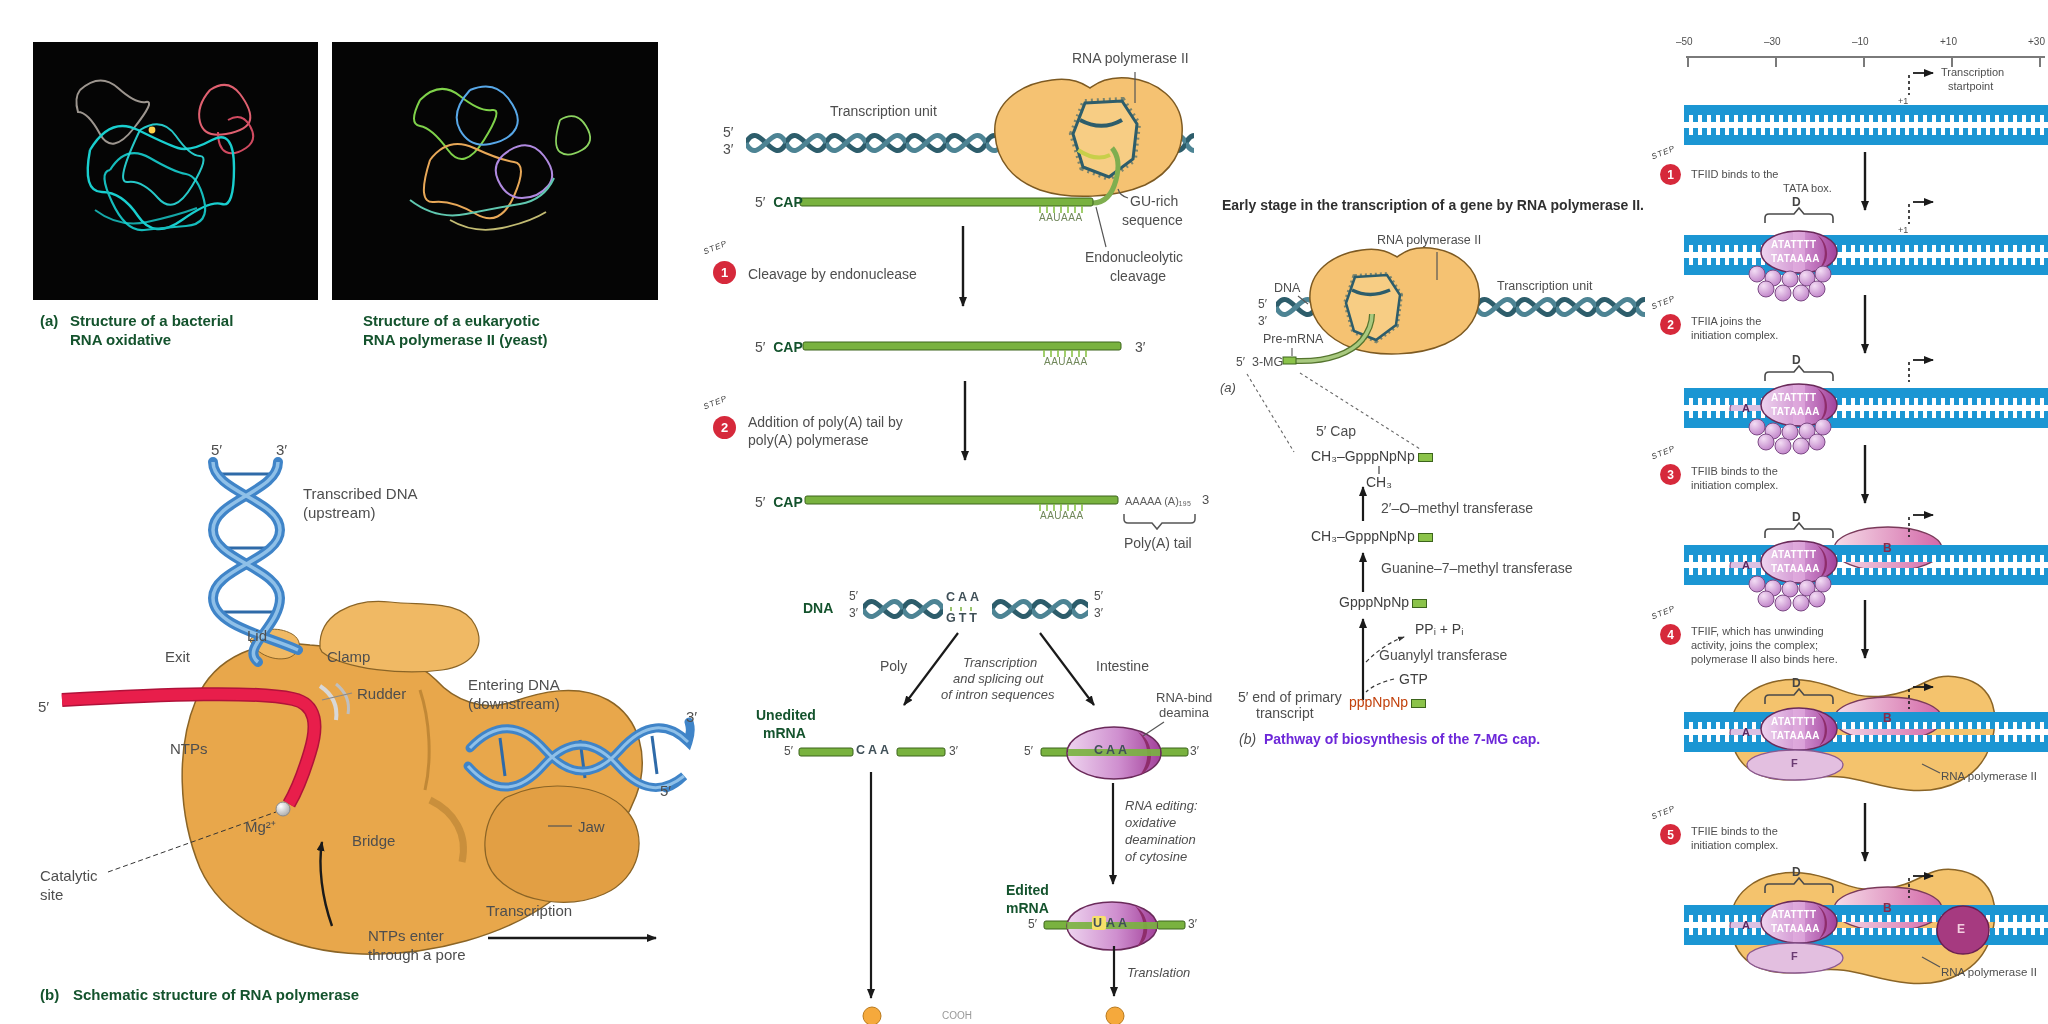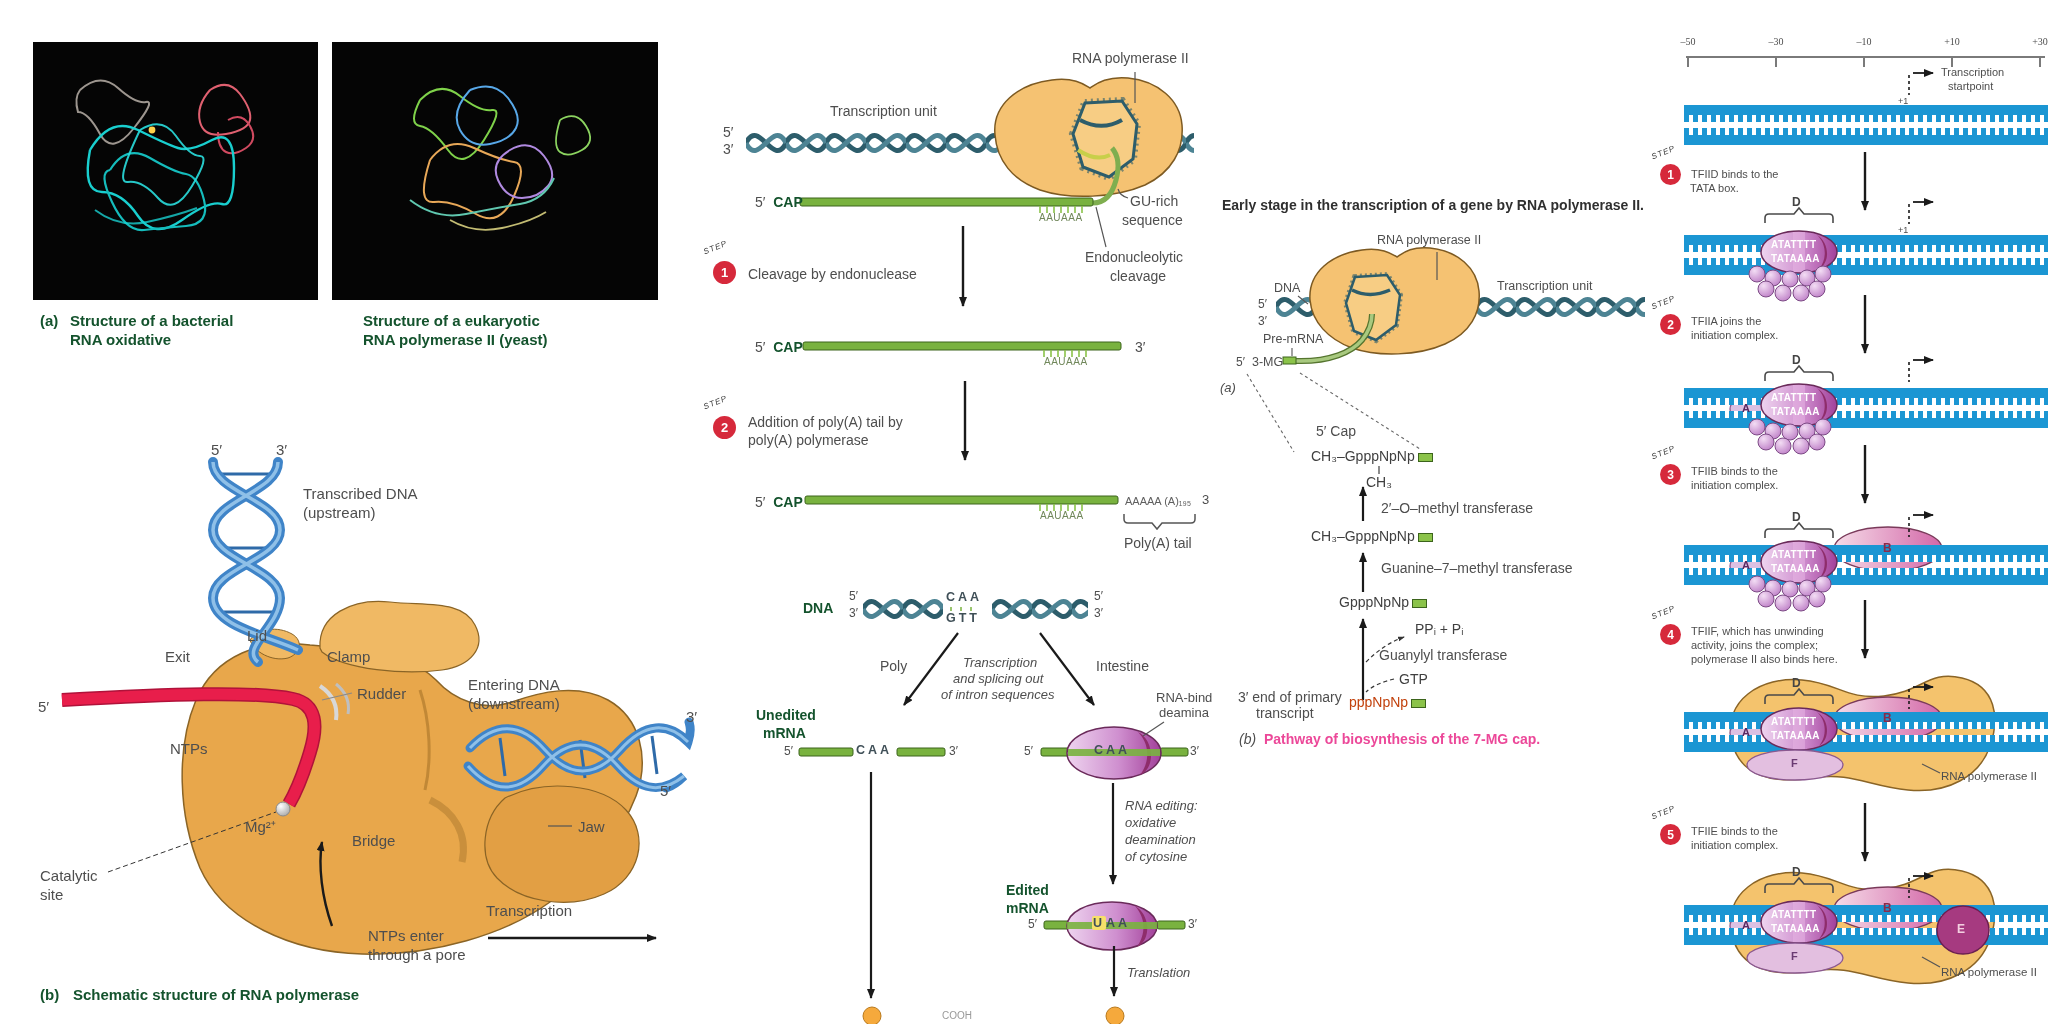--- a/index.html
+++ b/index.html
@@ -15,21 +15,21 @@
   .dnaseq{font-weight:bold;color:#3f4f57;letter-spacing:3px;font-size:12.5px;}
   .wht{color:#fff;font-weight:bold;font-size:10px;letter-spacing:.4px;}
   .badge{position:absolute;width:23px;height:23px;border-radius:50%;background:#d6293b;color:#fff;
          font-weight:bold;font-size:13px;display:flex;align-items:center;justify-content:center;z-index:6;}
   .badge.sm{width:21px;height:21px;font-size:12px;}
   .step-arc{position:absolute;font-size:8px;font-style:italic;color:#3a3a3a;letter-spacing:1px;
             transform:rotate(-22deg);z-index:6;}
   .cap-box{display:inline-block;width:13px;height:7px;background:#8bc34a;border:1px solid #3c641c;
            margin-left:3px;vertical-align:middle;}
   .uhl{background:#f7e06a;padding:0 1px;border-radius:2px;}
-  .ctr{text-align:center;font-family:Liberation Serif, serif;}
+  .ctr{}
 </style>
 </head>
 <body>
 
 <div id="canvas">
 
 <svg width="2048" height="1024" viewBox="0 0 2048 1024">
   <defs>
     <marker id="ah" markerWidth="11" markerHeight="9" refX="9" refY="4" orient="auto" markerUnits="userSpaceOnUse">
       <path d="M0,0 L10,4 L0,8 Z" fill="#1a1a1a"></path>
@@ -411,39 +411,39 @@
 <div class="L s14" style="left:1311px;top:448px;color:#3f3f3f"><span>CH₃–GpppNpNp</span><span class="cap-box"></span></div>
 <div class="L s14" style="left:1366px;top:474px;color:#3f3f3f">CH₃</div>
 <div class="L s14" style="left:1381px;top:500px">2′–O–methyl transferase</div>
 <div class="L s14" style="left:1311px;top:528px;color:#3f3f3f"><span>CH₃–GpppNpNp</span><span class="cap-box"></span></div>
 <div class="L s14" style="left:1381px;top:560px">Guanine–7–methyl transferase</div>
 <div class="L s14" style="left:1339px;top:594px;color:#3f3f3f"><span>GpppNpNp</span><span class="cap-box"></span></div>
 <div class="L s14" style="left:1415px;top:621px;color:#3f3f3f">PPᵢ + Pᵢ</div>
 <div class="L s14" style="left:1379px;top:647px">Guanylyl transferase</div>
 <div class="L s14" style="left:1399px;top:671px;color:#3f3f3f">GTP</div>
 <div class="L s14" style="left:1349px;top:694px;color:#c2410c"><span>pppNpNp</span><span class="cap-box"></span></div>
-<div class="L s14" style="left:1238px;top:689px">3′ end of primary</div>
+<div class="L s14" style="left:1238px;top:689px">5′ end of primary</div>
 <div class="L s14" style="left:1256px;top:705px">transcript</div>
 <div class="L i s14" style="left:1239px;top:731px">(b)</div>
-<div class="L b s14" style="left:1264px;top:731px;color:#ec4899">Pathway of biosynthesis of the 7-MG cap.</div>
+<div class="L b s14" style="left:1264px;top:731px;color:#6d28d9">Pathway of biosynthesis of the 7-MG cap.</div>
 
 <div class="L s10 ctr" style="left:1676px;top:36px;width:24px">–50</div>
 <div class="L s10 ctr" style="left:1764px;top:36px;width:24px">–30</div>
 <div class="L s10 ctr" style="left:1852px;top:36px;width:24px">–10</div>
 <div class="L s10 ctr" style="left:1940px;top:36px;width:24px">+10</div>
 <div class="L s10 ctr" style="left:2028px;top:36px;width:24px">+30</div>
 <div class="L s11" style="left:1941px;top:66px">Transcription</div>
 <div class="L s11" style="left:1948px;top:80px">startpoint</div>
 <div class="L s9" style="left:1898px;top:96px">+1</div>
 <div class="L s9" style="left:1898px;top:225px">+1</div>
 
 <div class="step-arc" style="left:1651px;top:148px">STEP</div>
 <div class="badge sm" style="left:1660px;top:164px">1</div>
 <div class="L s11" style="left:1691px;top:168px">TFIID binds to the</div>
-<div class="L s11" style="left:1690px;top:182px">TATA box.</div>
+<div class="L s11" style="left:1783px;top:182px">TATA box.</div>
 <div class="step-arc" style="left:1651px;top:298px">STEP</div>
 <div class="badge sm" style="left:1660px;top:314px">2</div>
 <div class="L s11" style="left:1691px;top:315px">TFIIA joins the</div>
 <div class="L s11" style="left:1691px;top:329px">initiation complex.</div>
 <div class="step-arc" style="left:1651px;top:448px">STEP</div>
 <div class="badge sm" style="left:1660px;top:464px">3</div>
 <div class="L s11" style="left:1691px;top:465px">TFIIB binds to the</div>
 <div class="L s11" style="left:1691px;top:479px">initiation complex.</div>
 <div class="step-arc" style="left:1651px;top:608px">STEP</div>
 <div class="badge sm" style="left:1660px;top:624px">4</div>

